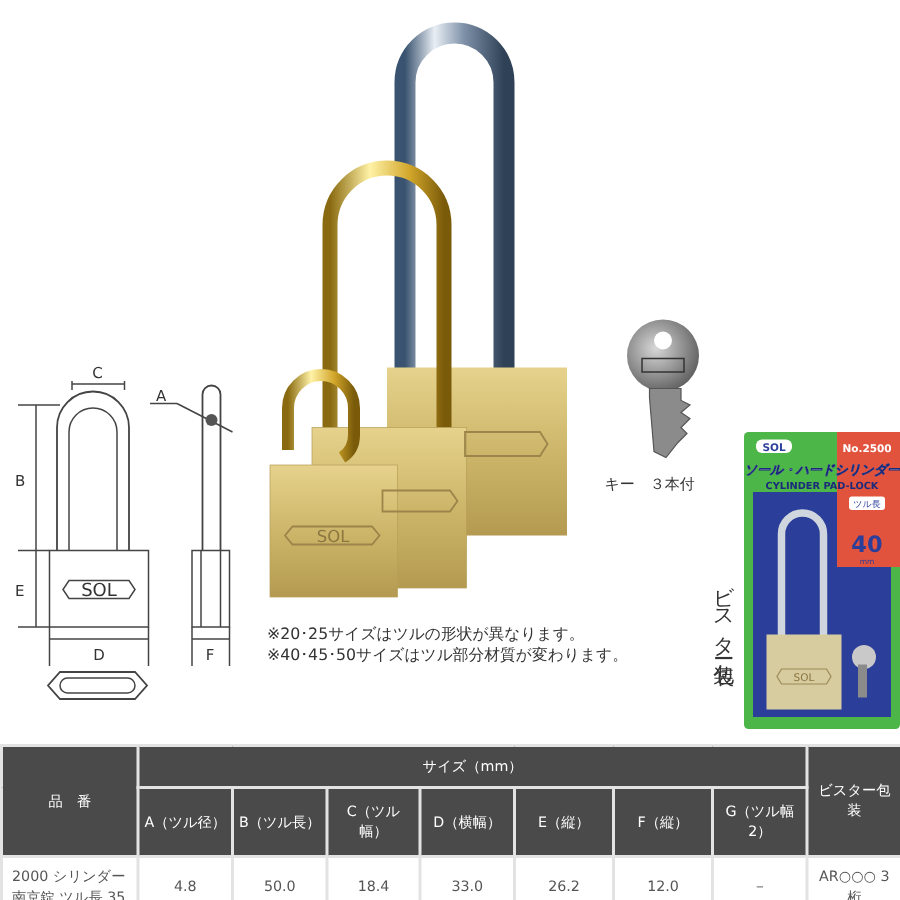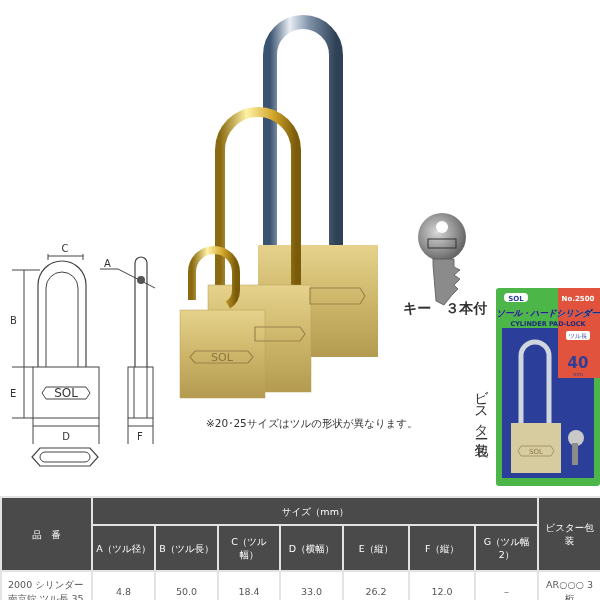--- a/index.html
+++ b/index.html
@@ -9,25 +9,25 @@
 
   
   .drawing { left:0; top:230px; width:170px; height:260px; }
   .drawing svg { width:170px; height:260px; display:block; }
 
   
   .photo { left:170px; top:0; width:230px; height:410px; }
   .photo svg { width:230px; height:410px; display:block; }
 
   .notes { left:178px; top:416px; width:260px; font-size:10.5px; line-height:14px; color:#333; }
-  .notes div { white-space:nowrap;margin-left:28px; }
+  .notes div { white-space:nowrap; }
 
   .key { left:400px; top:205px; width:110px; height:130px; }
   .key svg { width:110px; height:110px; display:block; }
-  .key-caption { left:403px; top:300px; font-size:14px; color:#333; white-space:nowrap;font-weight:bold; }
+  .key-caption { left:403px; top:316px; font-size:10px; color:#333; white-space:nowrap; }
 
   .blister-label { left:472px; top:380px; width:18px; font-size:14px; line-height:16px;
                    color:#333; writing-mode:vertical-rl; text-orientation:upright; letter-spacing:1px; }
 
   .blister { left:496px; top:288px; width:104px; height:198px; }
   .blister svg { width:104px; height:198px; display:block; }
 
   
   table.spec { position:absolute; left:0; top:496px; width:600px; border-collapse:collapse; table-layout:fixed; }
   table.spec th { background:#4a4a4a; color:#ffffff; font-weight:normal; font-size:9.5px;
@@ -124,20 +124,21 @@
       <path d="M25 351 L78 351 L83 357 L78 363 L25 363 L20 357 Z"></path>
       <path d="M85 327 L130 327 L135 334 L130 341 L85 341 Z"></path>
       <path d="M140 288 L190 288 L195 296 L190 304 L140 304 Z"></path>
     </g>
     <text x="52" y="361" font-size="11" fill="#8c7640" text-anchor="middle">SOL</text>
   </svg>
 </div>
 
 <div class="abs notes">
   <div>※20･25サイズはツルの形状が異なります。</div>
+  <div>※40･45･50サイズはツル部分材質が変わります。</div>
 </div>
 
 <div class="abs key">
   <svg viewBox="0 0 110 110">
     <defs>
       <radialGradient id="keyg" cx="0.4" cy="0.4" r="0.7">
         <stop offset="0" stop-color="#d8d8d8"></stop>
           <stop offset="1" stop-color="#555"></stop>
       </radialGradient>
     </defs>

